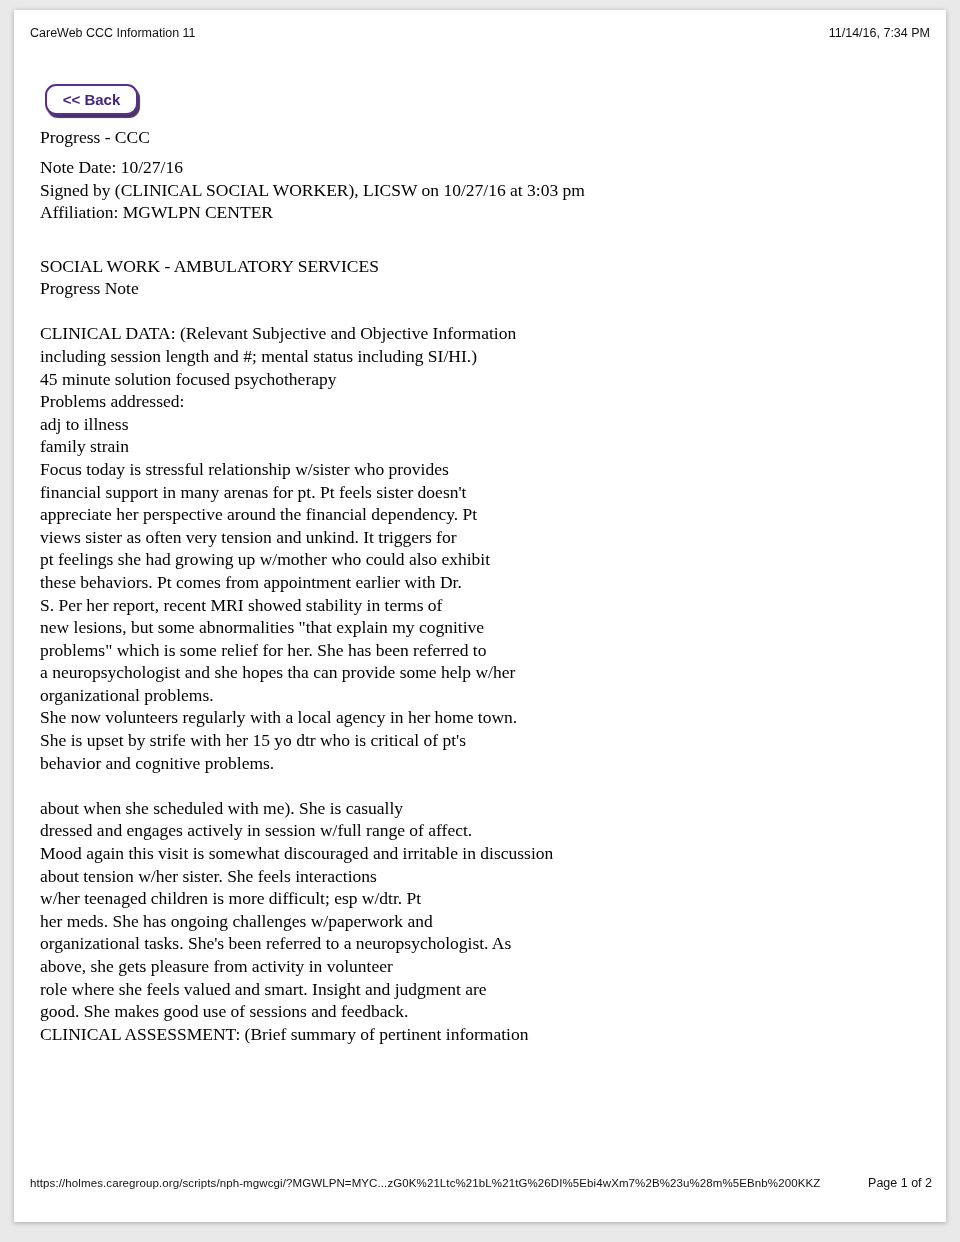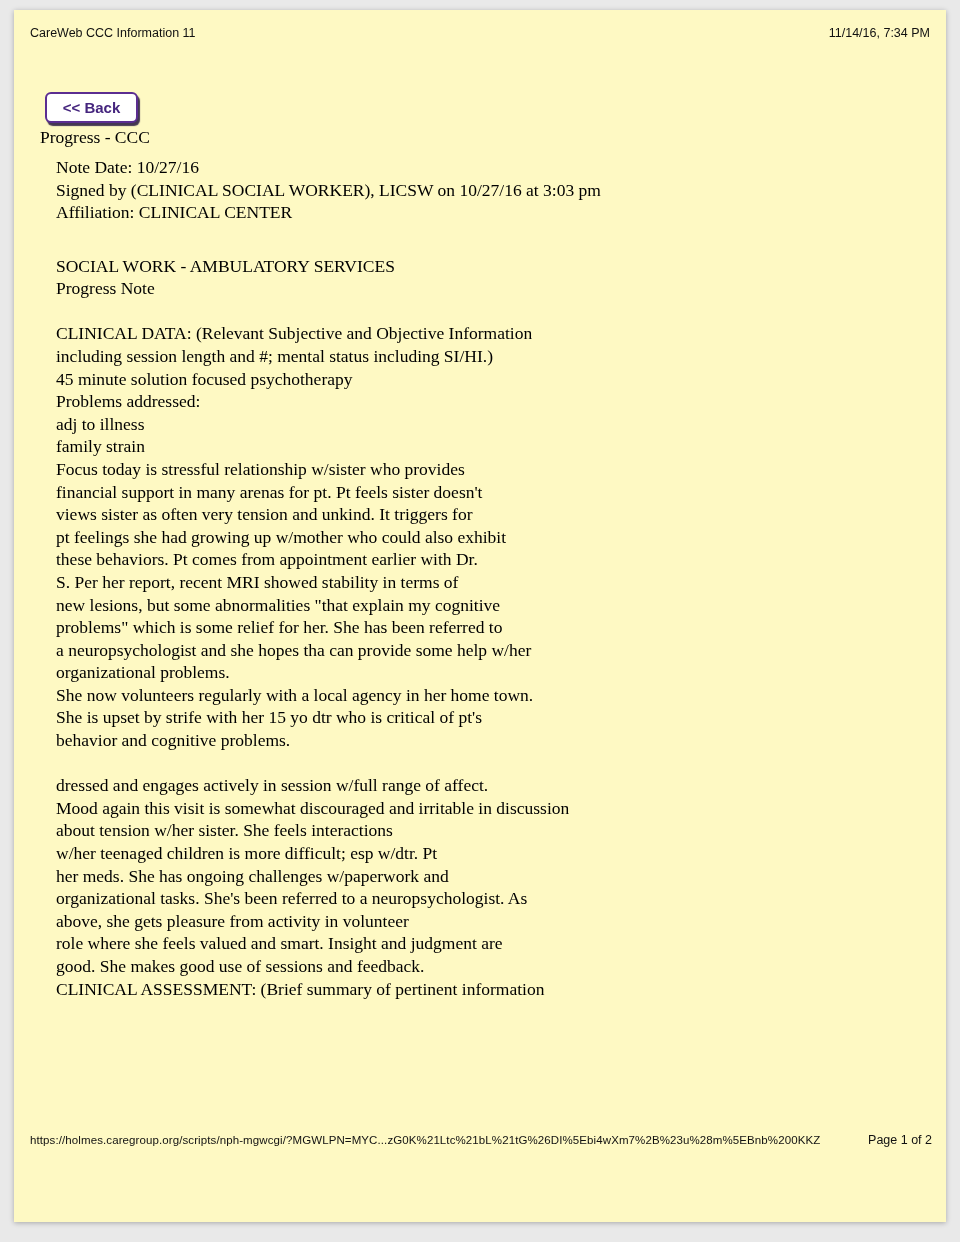--- a/index.html
+++ b/index.html
@@ -9,21 +9,21 @@
     height: 1242px;
     background: #e9e9e9;
     overflow: hidden;
   }
   .page {
     position: absolute;
     left: 14px;
     top: 10px;
     width: 932px;
     height: 1212px;
-    background: #fef9c3;
+    background: #ffffff;
     box-shadow: 0 1px 5px rgba(0,0,0,0.28);
   }
   .print-header {
     position: absolute;
     top: 16px;
     left: 16px;
     right: 16px;
     display: flex;
     justify-content: space-between;
     align-items: baseline;
@@ -32,31 +32,30 @@
     color: #111111;
   }
   .back-button {
     position: absolute;
     left: 31px;
     top: 74px;
     width: 93px;
     height: 31px;
     background: #ffffff;
     border: 2px solid #5b2d91;
-    border-radius: 6px;
+    border-radius: 11px;
     box-shadow: 2px 3px 1px rgba(42,27,66,0.88);
     font-family: "Liberation Sans", sans-serif;
     font-weight: bold;
     font-size: 15px;
     color: #45257e;
     cursor: pointer;
     padding: 0;
     line-height: 27px;
     text-align: center;
-    margin-top: 8px;
   }
   .note-title {
     position: absolute;
     left: 26px;
     top: 116px;
     font-family: "Liberation Serif", "DejaVu Serif", serif;
     font-size: 17.5px;
     line-height: 22.6px;
     color: #000000;
     white-space: pre;
@@ -72,26 +71,26 @@
   }
   .note-body {
     position: absolute;
     left: 26px;
     top: 222px;
     font-family: "Liberation Serif", "DejaVu Serif", serif;
     font-size: 17.5px;
     line-height: 22.6px;
     color: #000000;
   }
-  .text-line { white-space: pre; margin-left: 16px; }
+  .text-line { white-space: pre; }
   .print-footer {
     position: absolute;
     left: 16px;
     right: 14px;
-    top: 1123px;
+    top: 1166px;
     display: flex;
     justify-content: space-between;
     align-items: baseline;
     font-family: "Liberation Sans", sans-serif;
     font-size: 11.5px;
     color: #111111;
   }
   .footer-url { letter-spacing: 0.1px; }
   .footer-page { font-size: 12.5px; padding-left: 20px; white-space: nowrap; }
 </style>
@@ -105,48 +104,50 @@
     <span>11/14/16, 7:34 PM</span>
   </div>
 
   <button class="back-button">&lt;&lt; Back</button>
 
   <div class="note-title">Progress - CCC</div>
 
   <div class="note-meta">
       <div class="text-line">Note Date: 10/27/16</div>
       <div class="text-line">Signed by (CLINICAL SOCIAL WORKER), LICSW on 10/27/16 at 3:03 pm</div>
-      <div class="text-line">Affiliation: CLINICAL CENTER</div>
+      <div class="text-line">Affiliation: MGWLPN CENTER</div>
     </div>
 
   <div class="note-body">
       <div class="text-line">&nbsp;</div>
       <div class="text-line">SOCIAL WORK - AMBULATORY SERVICES</div>
       <div class="text-line">Progress Note</div>
       <div class="text-line">&nbsp;</div>
       <div class="text-line">CLINICAL DATA: (Relevant Subjective and Objective Information</div>
       <div class="text-line">including session length and #; mental status including SI/HI.)</div>
       <div class="text-line">45 minute solution focused psychotherapy</div>
       <div class="text-line">Problems addressed:</div>
       <div class="text-line">adj to illness</div>
       <div class="text-line">family strain</div>
       <div class="text-line">Focus today is stressful relationship w/sister who provides</div>
       <div class="text-line">financial support in many arenas for pt. Pt feels sister doesn't</div>
+      <div class="text-line">appreciate her perspective around the financial dependency. Pt</div>
       <div class="text-line">views sister as often very tension and unkind. It triggers for</div>
       <div class="text-line">pt feelings she had growing up w/mother who could also exhibit</div>
       <div class="text-line">these behaviors. Pt comes from appointment earlier with Dr.</div>
       <div class="text-line">S. Per her report, recent MRI showed stability in terms of</div>
       <div class="text-line">new lesions, but some abnormalities "that explain my cognitive</div>
       <div class="text-line">problems" which is some relief for her. She has been referred to</div>
       <div class="text-line">a neuropsychologist and she hopes tha can provide some help w/her</div>
       <div class="text-line">organizational problems.</div>
       <div class="text-line">She now volunteers regularly with a local agency in her home town.</div>
       <div class="text-line">She is upset by strife with her 15 yo dtr who is critical of pt's</div>
       <div class="text-line">behavior and cognitive problems.</div>
       <div class="text-line">&nbsp;</div>
+      <div class="text-line">about when she scheduled with me). She is casually</div>
       <div class="text-line">dressed and engages actively in session w/full range of affect.</div>
       <div class="text-line">Mood again this visit is somewhat discouraged and irritable in discussion</div>
       <div class="text-line">about tension w/her sister. She feels interactions</div>
       <div class="text-line">w/her teenaged children is more difficult; esp w/dtr. Pt</div>
       <div class="text-line">her meds. She has ongoing challenges w/paperwork and</div>
       <div class="text-line">organizational tasks. She's been referred to a neuropsychologist. As</div>
       <div class="text-line">above, she gets pleasure from activity in volunteer</div>
       <div class="text-line">role where she feels valued and smart. Insight and judgment are</div>
       <div class="text-line">good. She makes good use of sessions and feedback.</div>
       <div class="text-line">CLINICAL ASSESSMENT: (Brief summary of pertinent information</div>

